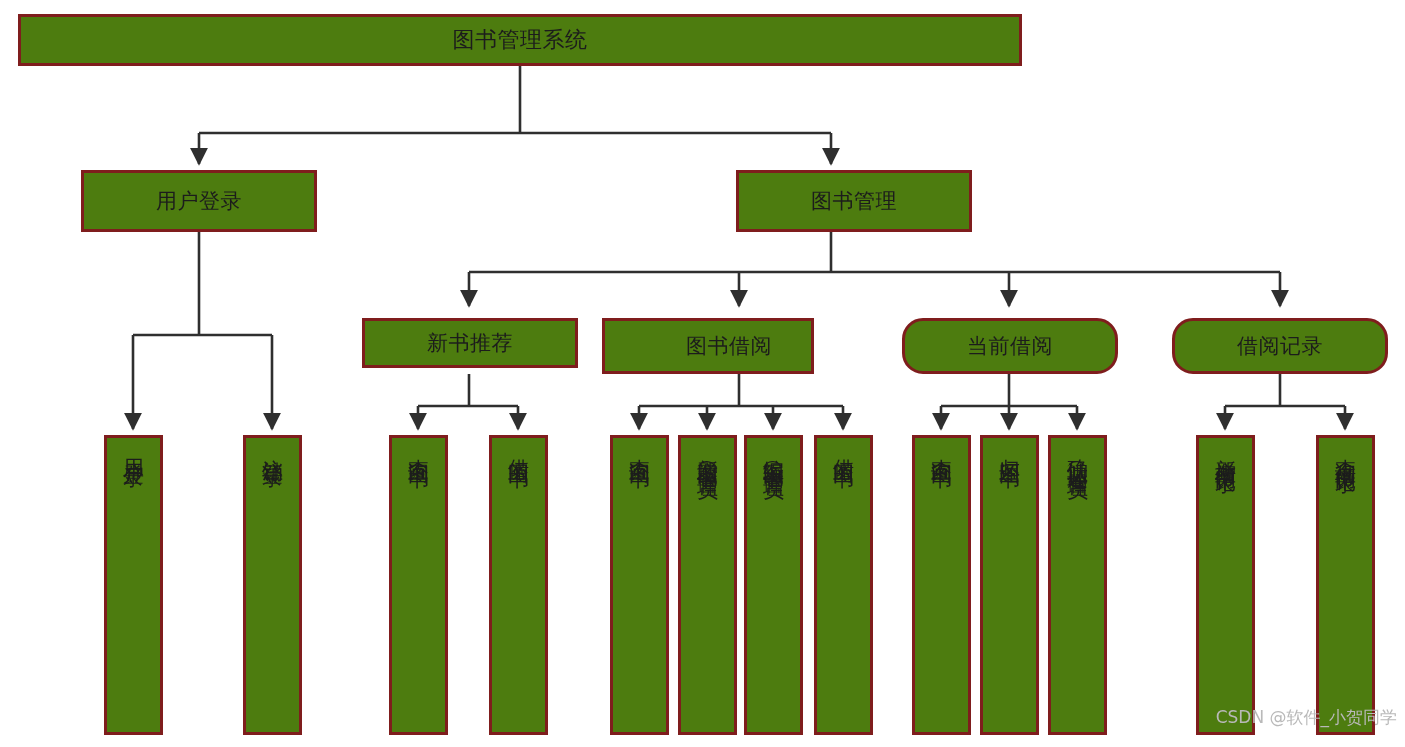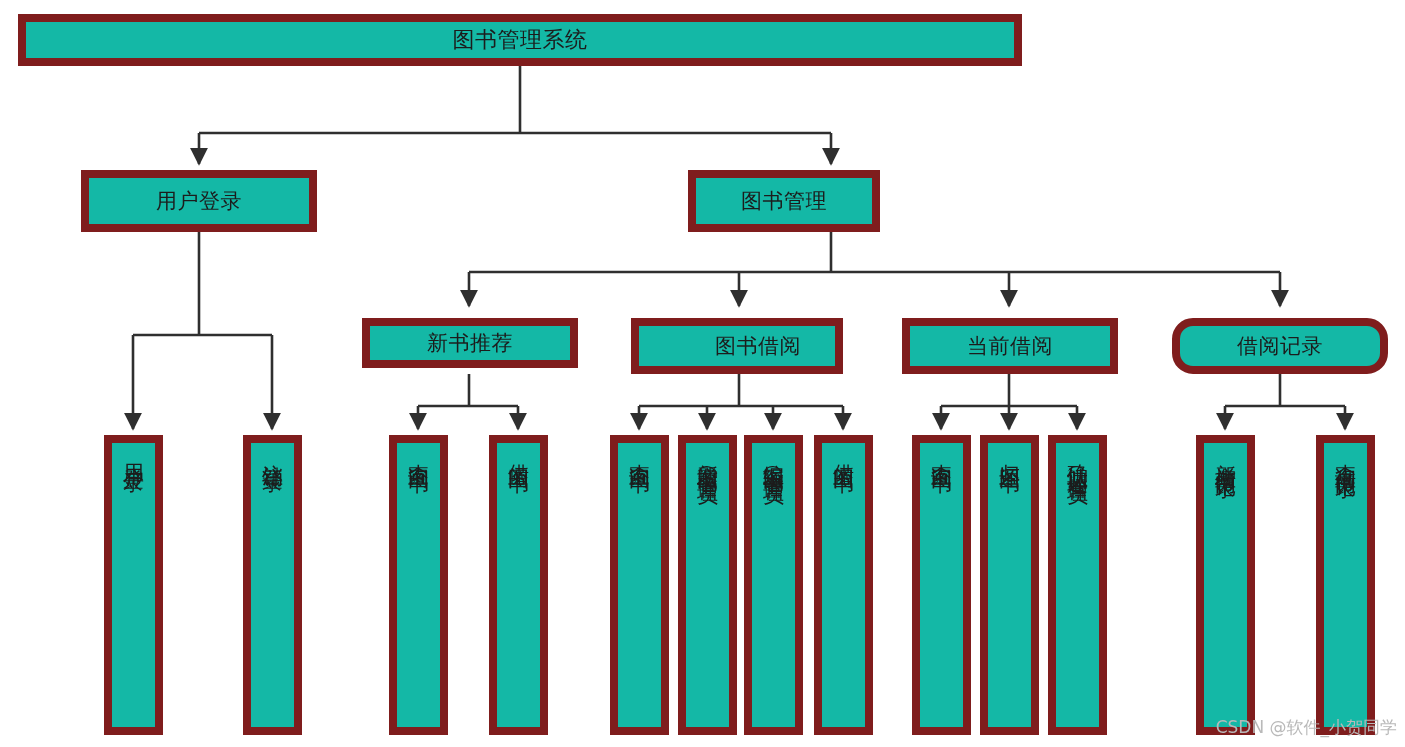--- a/index.html
+++ b/index.html
@@ -22,22 +22,22 @@
     position: absolute;
     left: 0;
     top: 0;
     width: 1405px;
     height: 747px;
     pointer-events: none;
   }
   .node {
     position: absolute;
     box-sizing: border-box;
-    background: #14b8a6;
-    border: 8px solid #7f1d1d;
+    background: #4d7c0f;
+    border: 3px solid #7f1d1d;
     display: flex;
     align-items: center;
     justify-content: center;
     color: #1c1c1c;
   }
   .node-label {
     display: block;
     text-align: center;
     line-height: 1.16;
     letter-spacing: 0.5px;
@@ -60,21 +60,21 @@
     writing-mode: vertical-rl;
     text-orientation: upright;
     font-size: 21px;
     line-height: 1.05;
     letter-spacing: 3px;
     white-space: nowrap;
   }
   .watermark {
     position: absolute;
     right: 8px;
-    bottom: 8px;
+    bottom: 18px;
     font-size: 17px;
     color: #b9b9b9;
     white-space: nowrap;
     font-family: "DejaVu Sans", "Liberation Sans", sans-serif;
   }
 </style>
 </head>
 <body>
 
 <div id="diagram-root">
@@ -129,31 +129,31 @@
     </g>
   </svg>
 
   <div class="node horiz root" style="left:18px; top:14px; width:1004px; height:52px;">
     <span class="node-label">图书管理系统</span>
   </div>
 
   <div class="node horiz" style="left:81px; top:170px; width:236px; height:62px;">
     <span class="node-label">用户登录</span>
   </div>
-  <div class="node horiz" style="left:688px; top:170px; width:192px; height:62px;">
+  <div class="node horiz" style="left:736px; top:170px; width:236px; height:62px;">
     <span class="node-label">图书管理</span>
   </div>
 
   <div class="node horiz" style="left:362px; top:318px; width:216px; height:50px;">
     <span class="node-label">新书推荐</span>
   </div>
-  <div class="node horiz" style="left:631px; top:318px; width:212px; height:56px;padding-left:42px;">
+  <div class="node horiz" style="left:602px; top:318px; width:212px; height:56px;padding-left:42px;">
     <span class="node-label">图书借阅</span>
   </div>
-  <div class="node horiz" style="left:902px; top:318px; width:216px; height:56px;">
+  <div class="node horiz" style="left:902px; top:318px; width:216px; height:56px;border-radius:21px;">
     <span class="node-label">当前借阅</span>
   </div>
   <div class="node horiz" style="left:1172px; top:318px; width:216px; height:56px;border-radius:21px;">
     <span class="node-label">借阅记录</span>
   </div>
 
   <div class="node vert" style="left:104px; top:435px; width:59px; height:300px;">
     <span class="node-label">用户登录</span>
   </div>
   <div class="node vert" style="left:243px; top:435px; width:59px; height:300px;">

